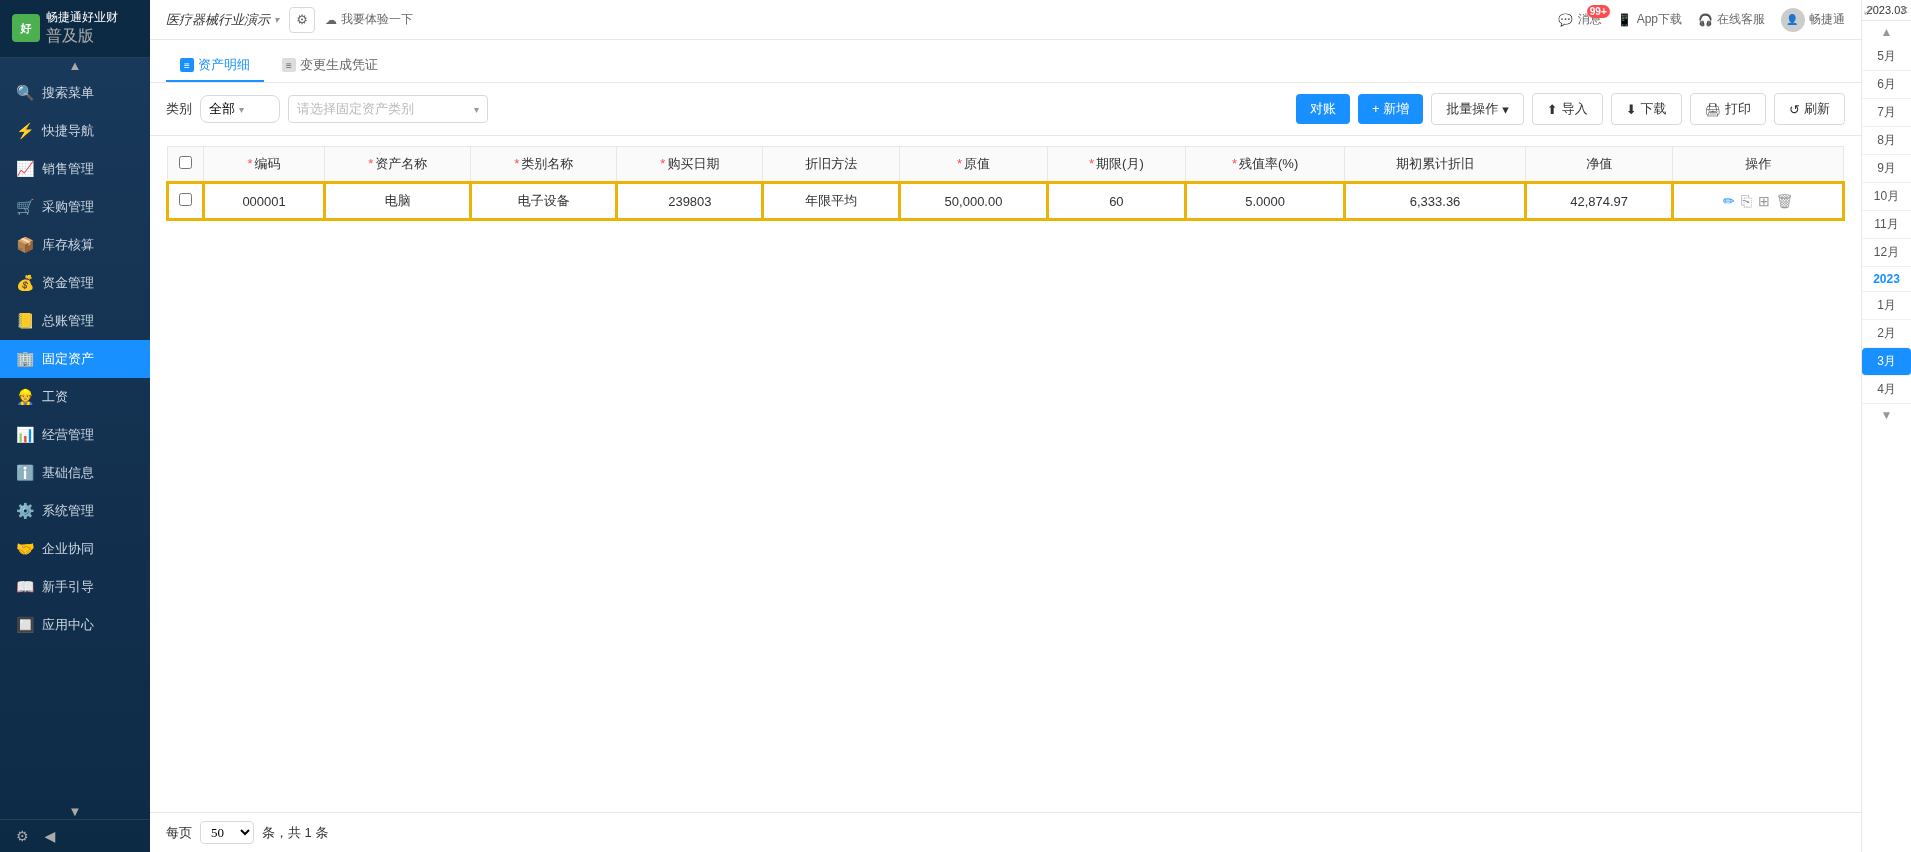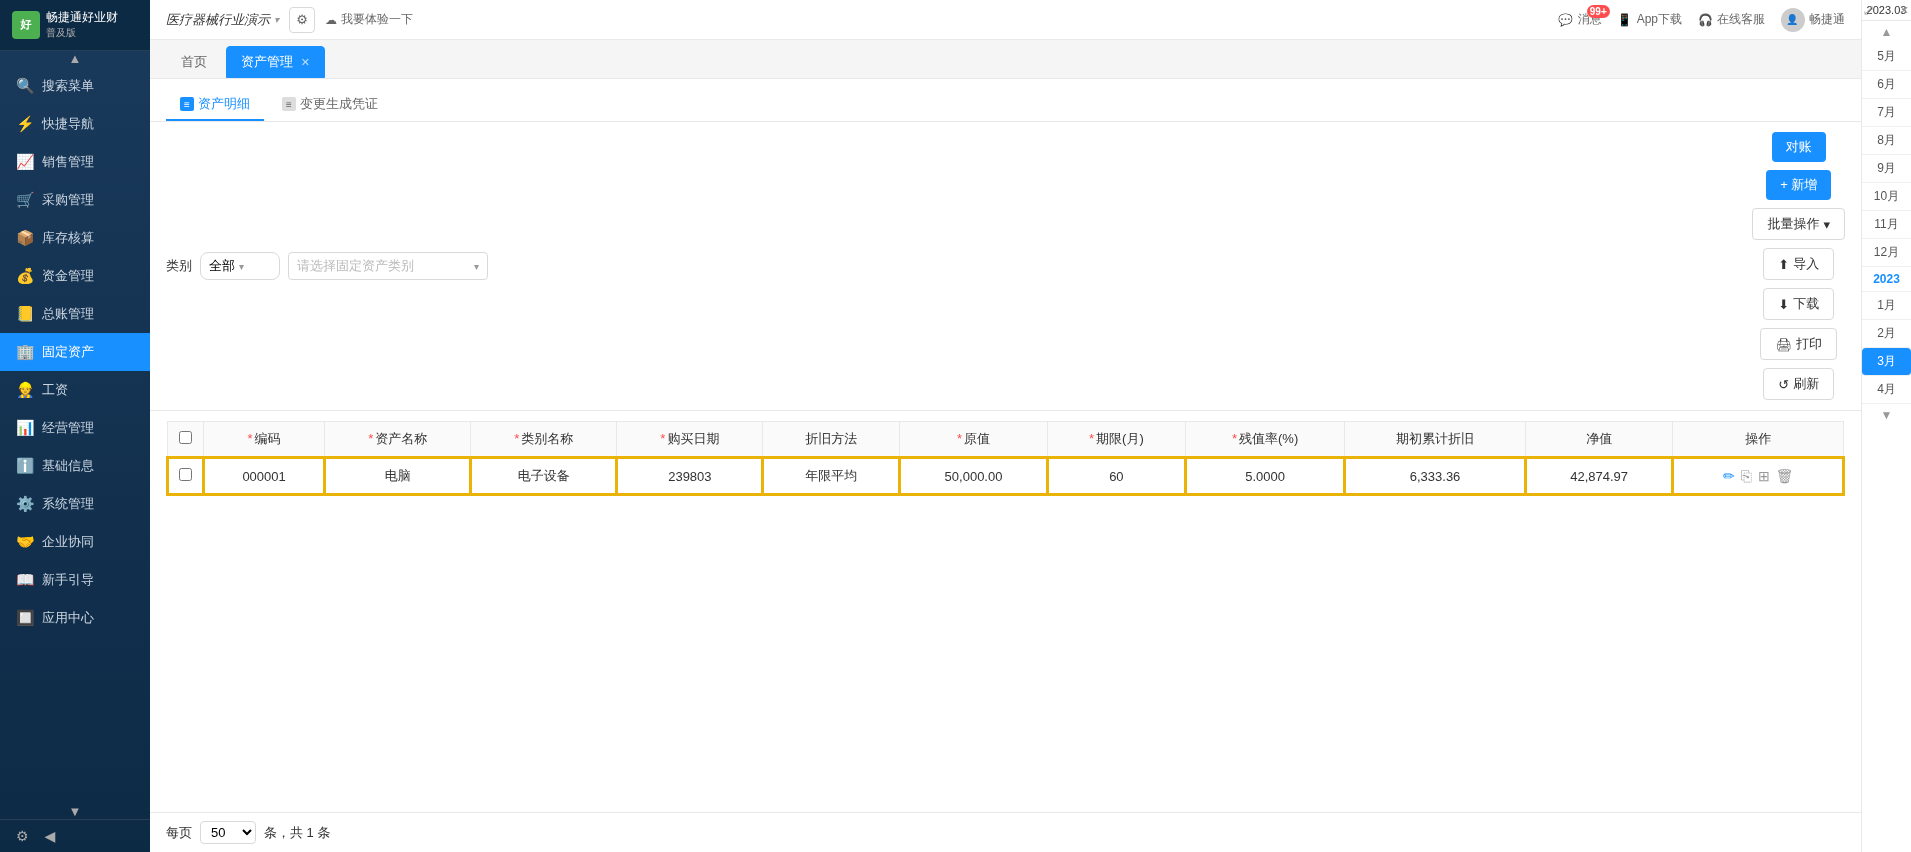--- a/index.html
+++ b/index.html
@@ -24,21 +24,21 @@
       border-bottom: 1px solid rgba(255,255,255,0.1);
     }
     .logo-icon {
       width: 28px; height: 28px;
       background: #4caf50;
       border-radius: 4px;
       display: flex; align-items: center; justify-content: center;
       font-size: 11px; font-weight: bold; color: #fff;
     }
     .logo-text { font-size: 12px; color: #fff; line-height: 1.3; }
-    .logo-sub { font-size: 10px; color: #aaa; }
+    .logo-sub { font-size: 16px; color: #aaa; }
     .sidebar-scroll-up, .sidebar-scroll-down {
       height: 16px;
       display: flex; align-items: center; justify-content: center;
       cursor: pointer; color: #aaa;
     }
     .sidebar-nav { flex: 1; overflow: hidden; }
     .sidebar-item {
       display: flex;
       align-items: center;
       gap: 8px;
@@ -221,21 +221,20 @@
       padding: 10px 16px;
       gap: 13px;
       border-bottom: 1px solid #e8e8e8;
       flex-shrink: 0;
     }
     .toolbar-right {
       margin-left: auto;
       display: flex;
       align-items: center;
       gap: 8px;
-      flex-direction: column;
     }
     .btn-primary {
       background: #1890ff;
       color: #fff;
       border: none;
       padding: 6px 14px;
       border-radius: 4px;
       cursor: pointer;
       font-size: 13px;
       display: flex; align-items: center; gap: 4px;
@@ -338,20 +337,21 @@
       color: #333;
       border-top: 1px solid #e8e8e8;
       flex-shrink: 0;
     }
     .page-size-select {
       border: 1px solid #d9d9d9;
       border-radius: 4px;
       padding: 2px 6px;
       font-size: 13px;
       background: #fff;
+      font-family: Liberation Serif, serif;
     }
 
     
     .right-sidebar {
       width: 50px;
       background: #fff;
       border-left: 1px solid #e8e8e8;
       display: flex;
       flex-direction: column;
       align-items: center;
@@ -493,29 +493,20 @@
         <span>🎧</span>
         <span>在线客服</span>
       </div>
       <div class="header-action">
         <div class="user-avatar">👤</div>
         <span>畅捷通</span>
       </div>
     </div>
   </div>
 
-  <div class="tab-bar">
-    <div class="tab tab-home">
-      <span>首页</span>
-    </div>
-    <div class="tab active">
-      <span>资产管理</span>
-      <span class="tab-close">✕</span>
-    </div>
-  </div>
 
   <div class="content-area">
 
     <div class="inner-tabs">
       <div class="inner-tab active">
         <div class="inner-tab-icon">≡</div>
         <span>资产明细</span>
       </div>
       <div class="inner-tab">
         <div class="inner-tab-icon">≡</div>

